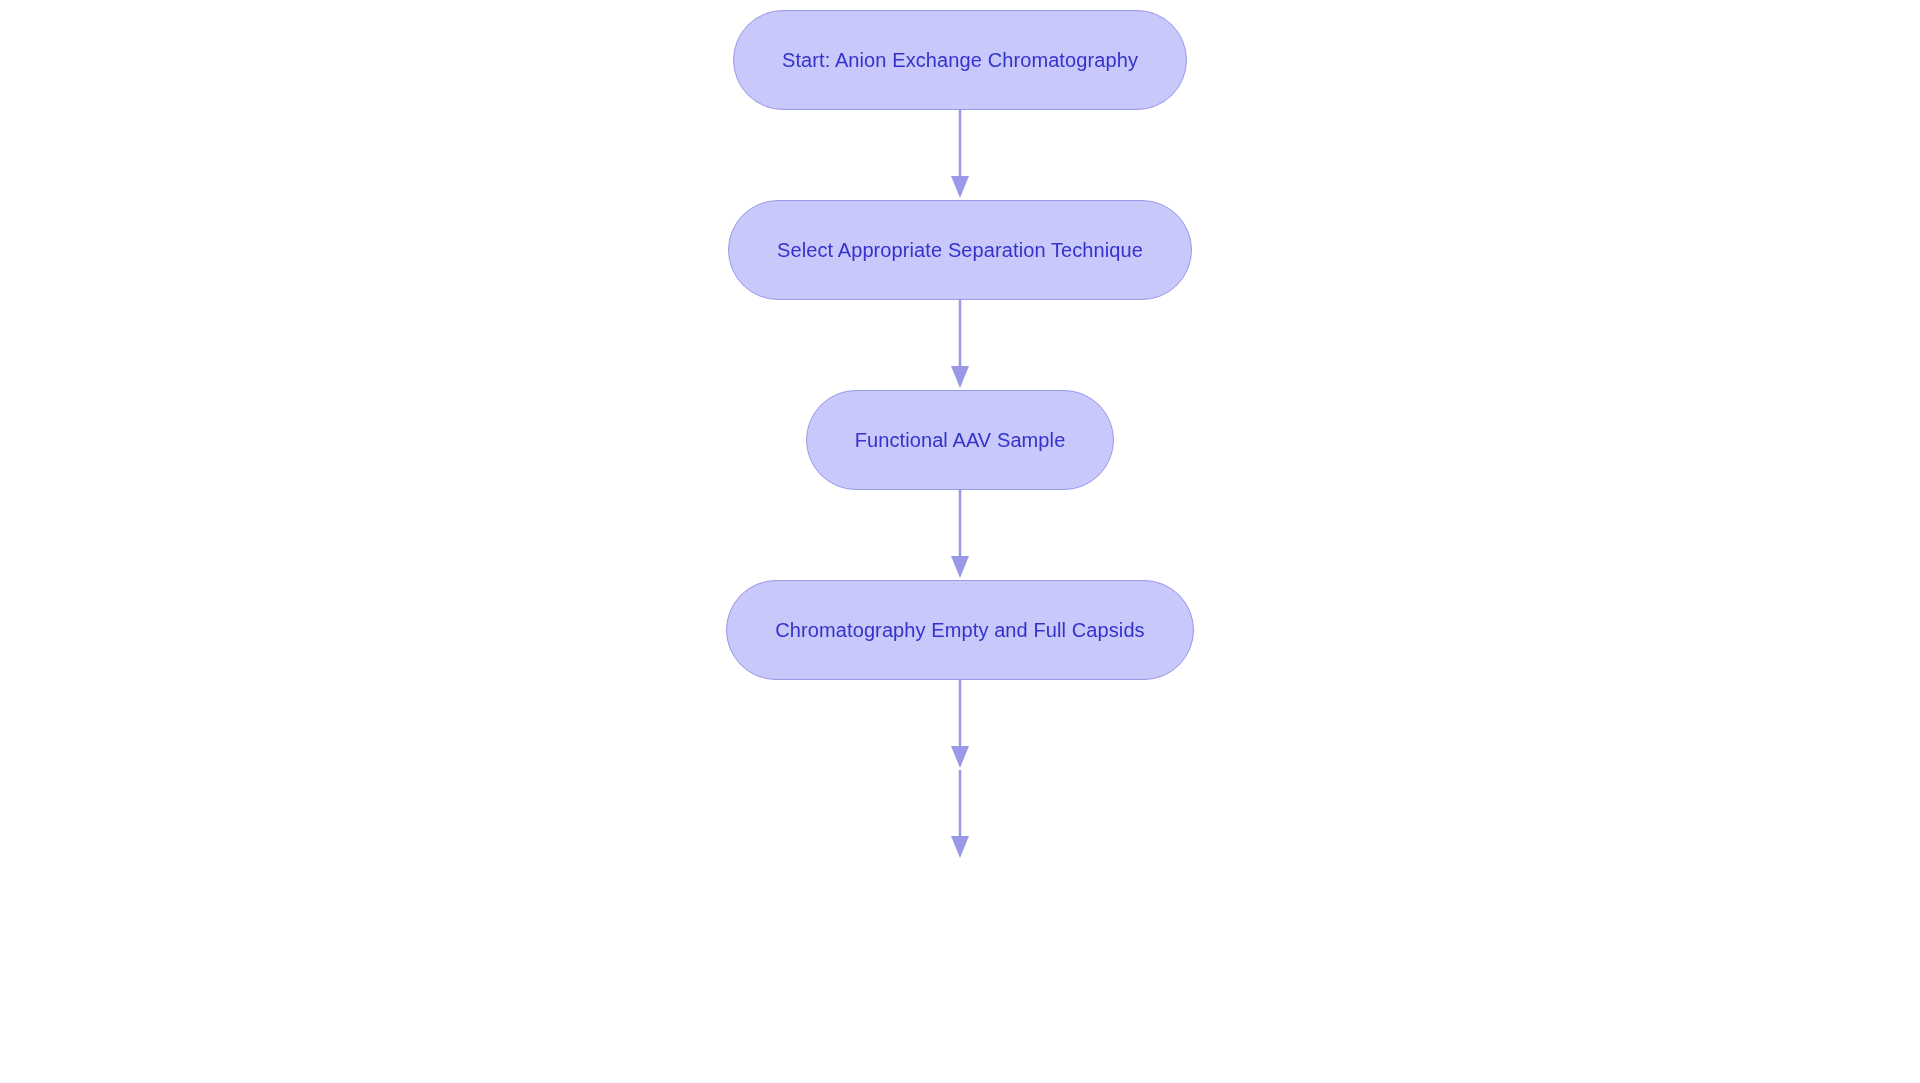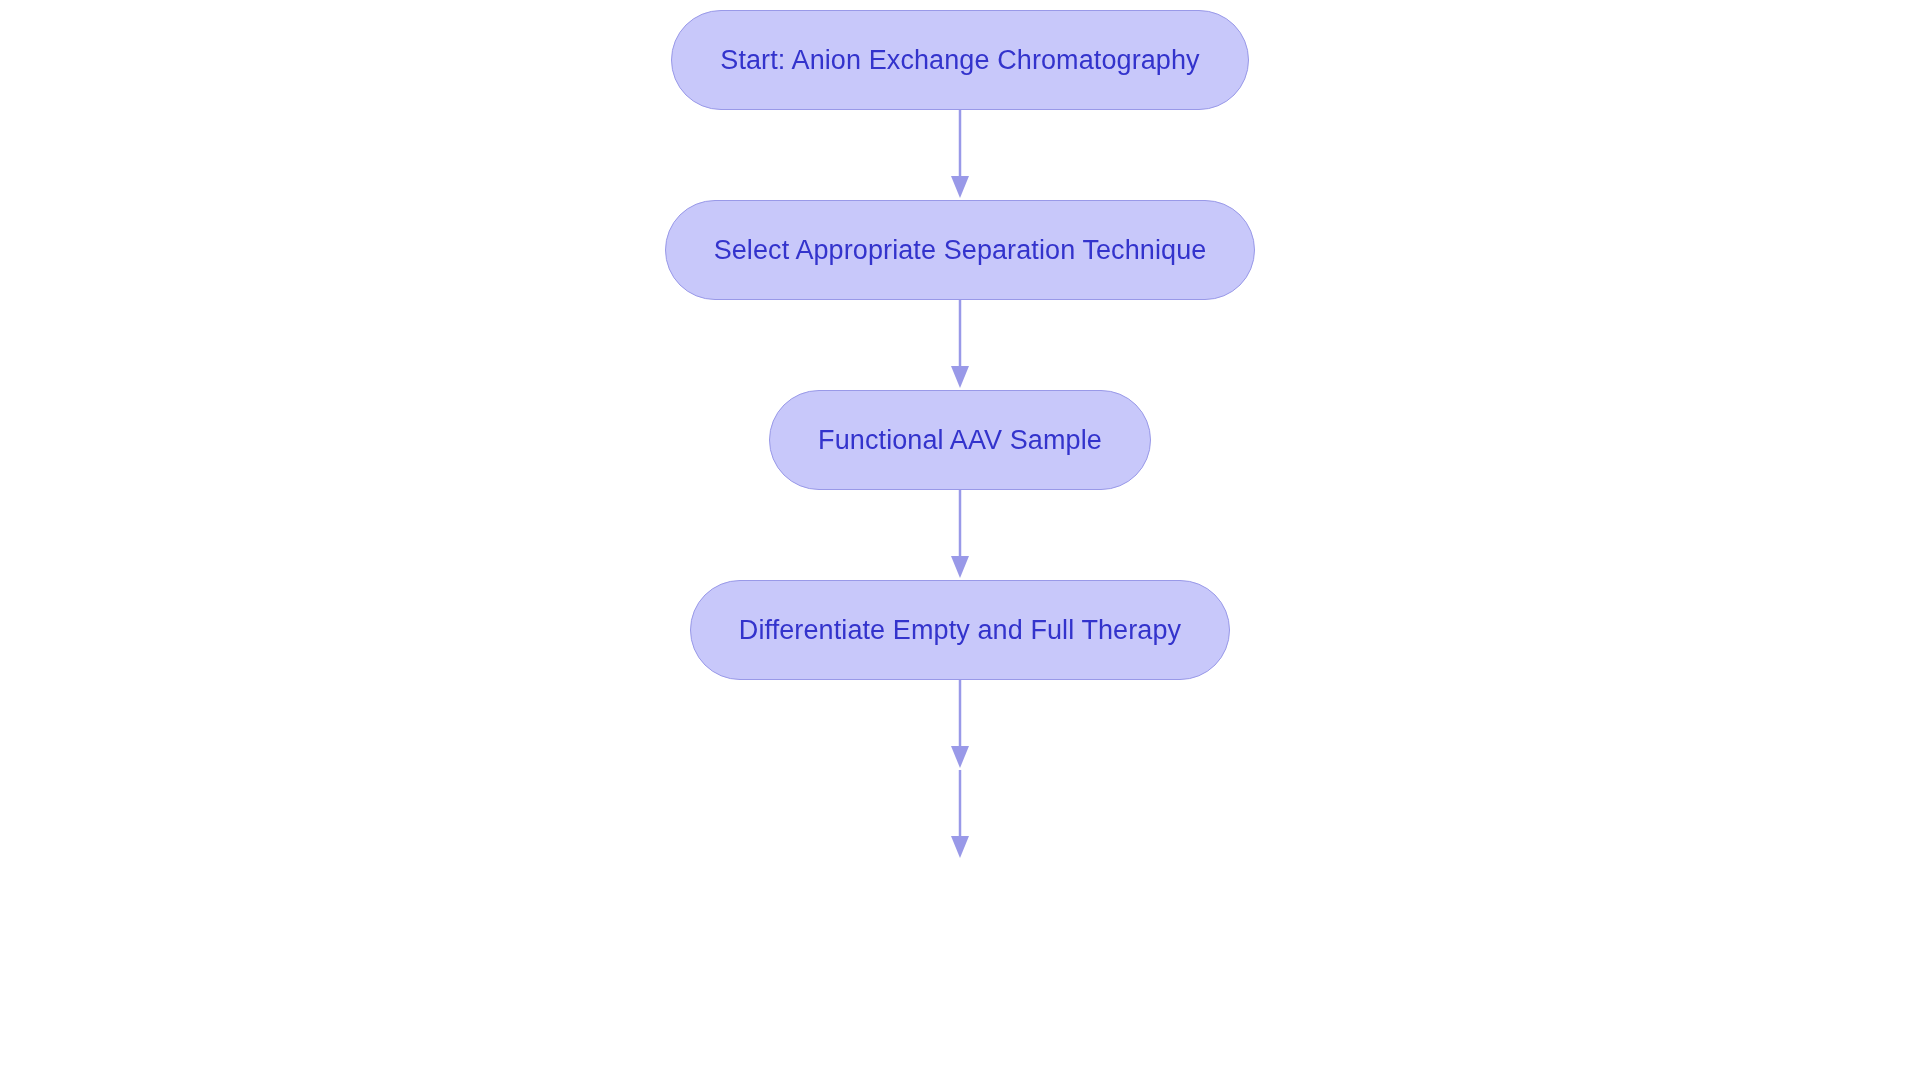--- a/index.html
+++ b/index.html
@@ -36,21 +36,21 @@
   .node {
     box-sizing: border-box;
     display: flex;
     align-items: center;
     justify-content: flex-end;
     height: 100px;
     border-radius: 50px;
     background: #c8c8fa;
     border: 1.5px solid #9999e8;
     color: #3333cc;
-    font-size: 27px;
+    font-size: 20px;
     font-weight: 400;
     letter-spacing: 0.1px;
     white-space: nowrap;
     padding: 0 48px;
     line-height: 1;
   }
 
   .node-label {
     display: block;
   }
@@ -108,21 +108,21 @@
     </div>
 
     <div class="connector">
       <svg width="24" height="90" viewBox="0 0 24 90" aria-hidden="true">
         <line x1="12" y1="0" x2="12" y2="72" stroke="#9999e8" stroke-width="2.5"></line>
         <polygon points="12,88 3,66 21,66" fill="#9999e8"></polygon>
       </svg>
     </div>
 
     <div class="node">
-      <span class="node-label">Differentiate Empty and Full Therapy</span>
+      <span class="node-label">Chromatography Empty and Full Capsids</span>
     </div>
 
     <div class="connector">
       <svg width="24" height="90" viewBox="0 0 24 90" aria-hidden="true">
         <line x1="12" y1="0" x2="12" y2="72" stroke="#9999e8" stroke-width="2.5"></line>
         <polygon points="12,88 3,66 21,66" fill="#9999e8"></polygon>
       </svg>
     </div>
 
 

